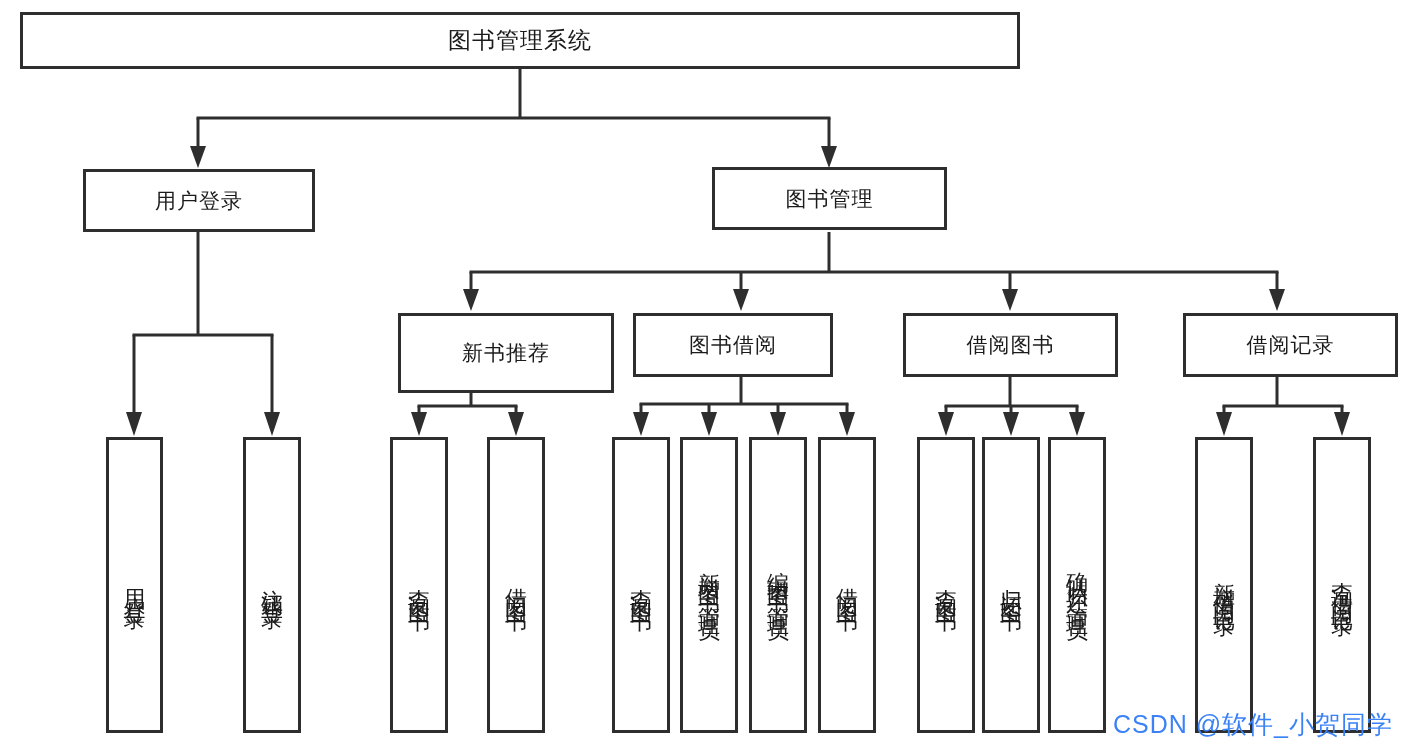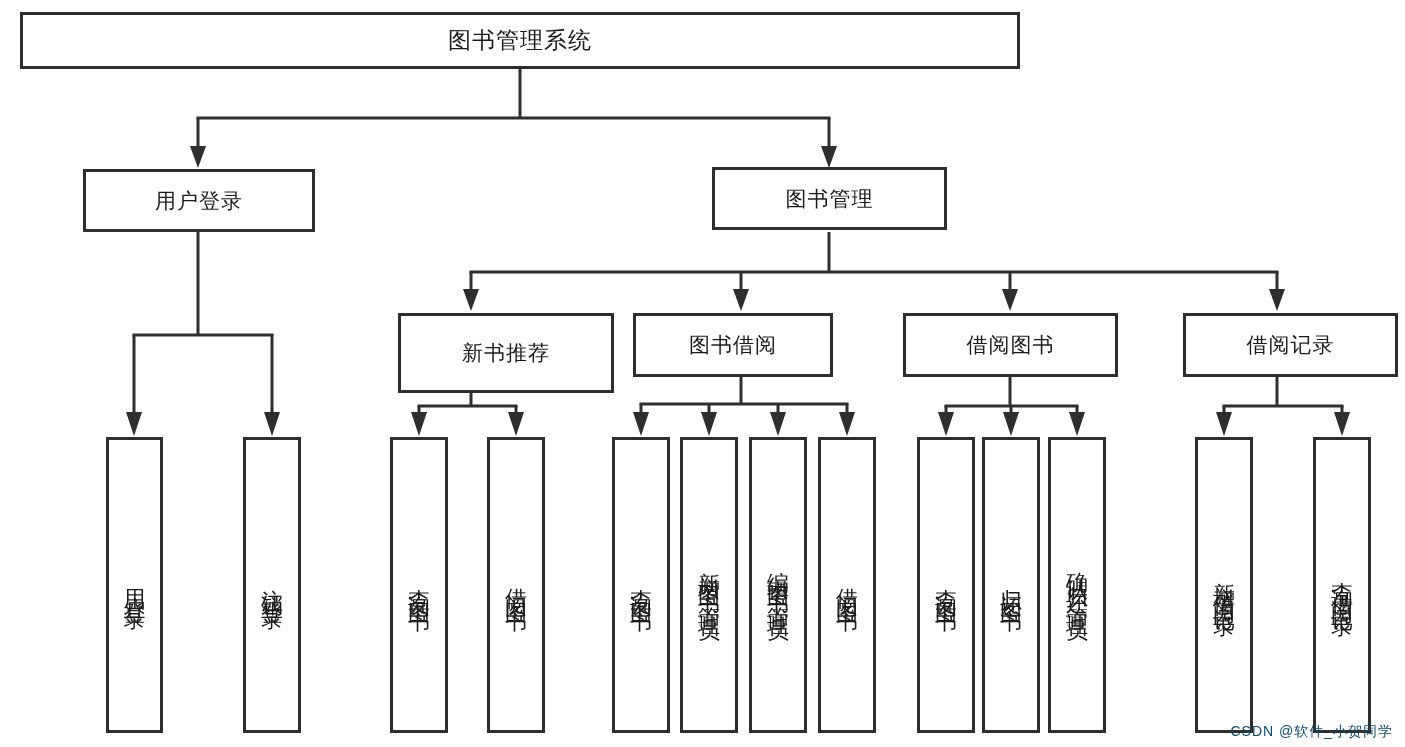--- a/index.html
+++ b/index.html
@@ -27,22 +27,22 @@
   .node.v{font-size:22px;}
   .node.v .vt{
     writing-mode:vertical-rl;
     text-orientation:mixed;
     letter-spacing:7px;
     line-height:1.1;
   }
   .watermark{
     position:absolute;
     right:12px;bottom:6px;
-    color:#0c4a6e;
-    font-size:14px;
+    color:#3b82f6;
+    font-size:25px;
     letter-spacing:1px;
     z-index:3;
     white-space:nowrap;
     margin-left:40px;
   }
 </style>
 </head>
 <body>
 
 <div class="stage">

